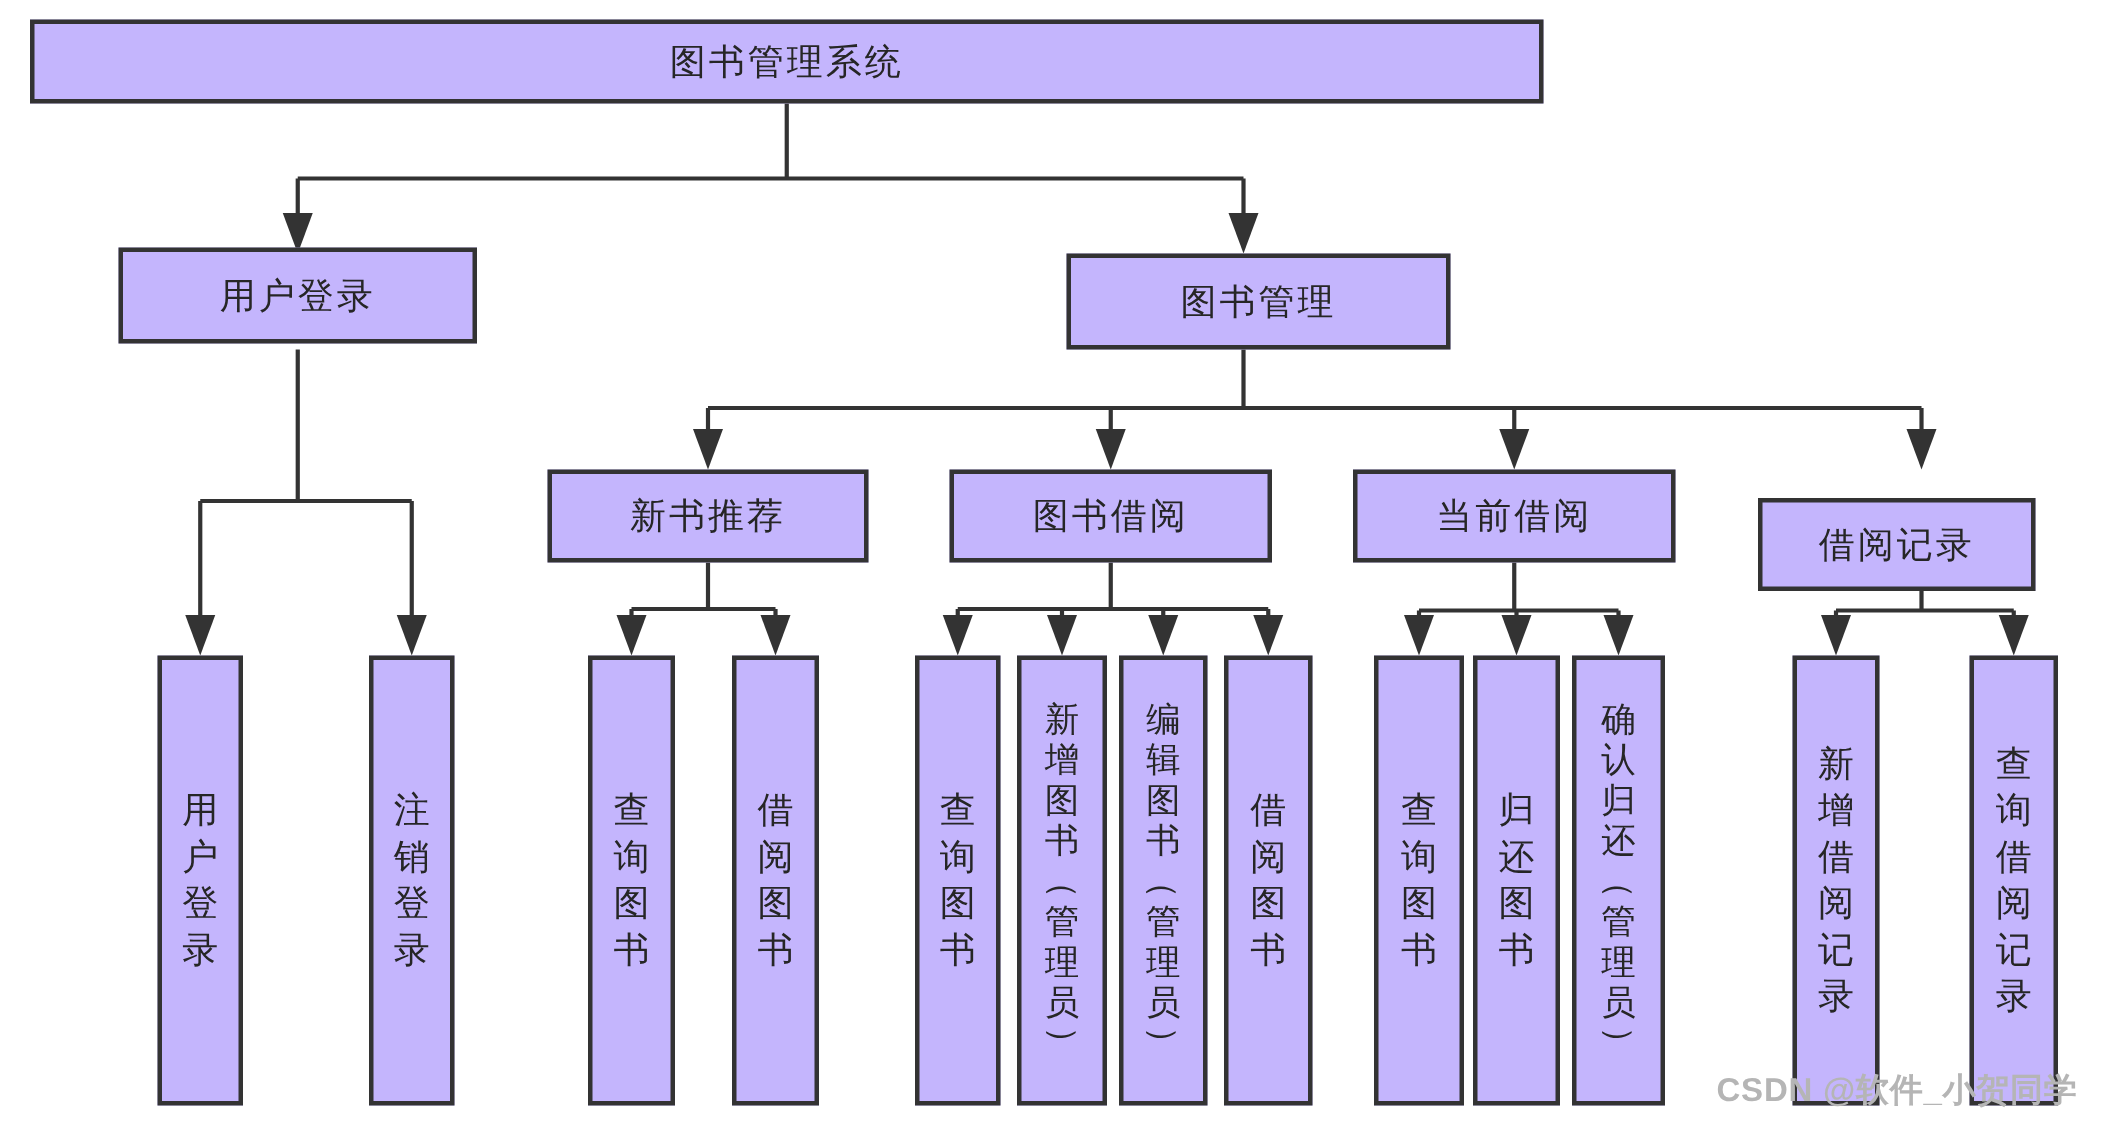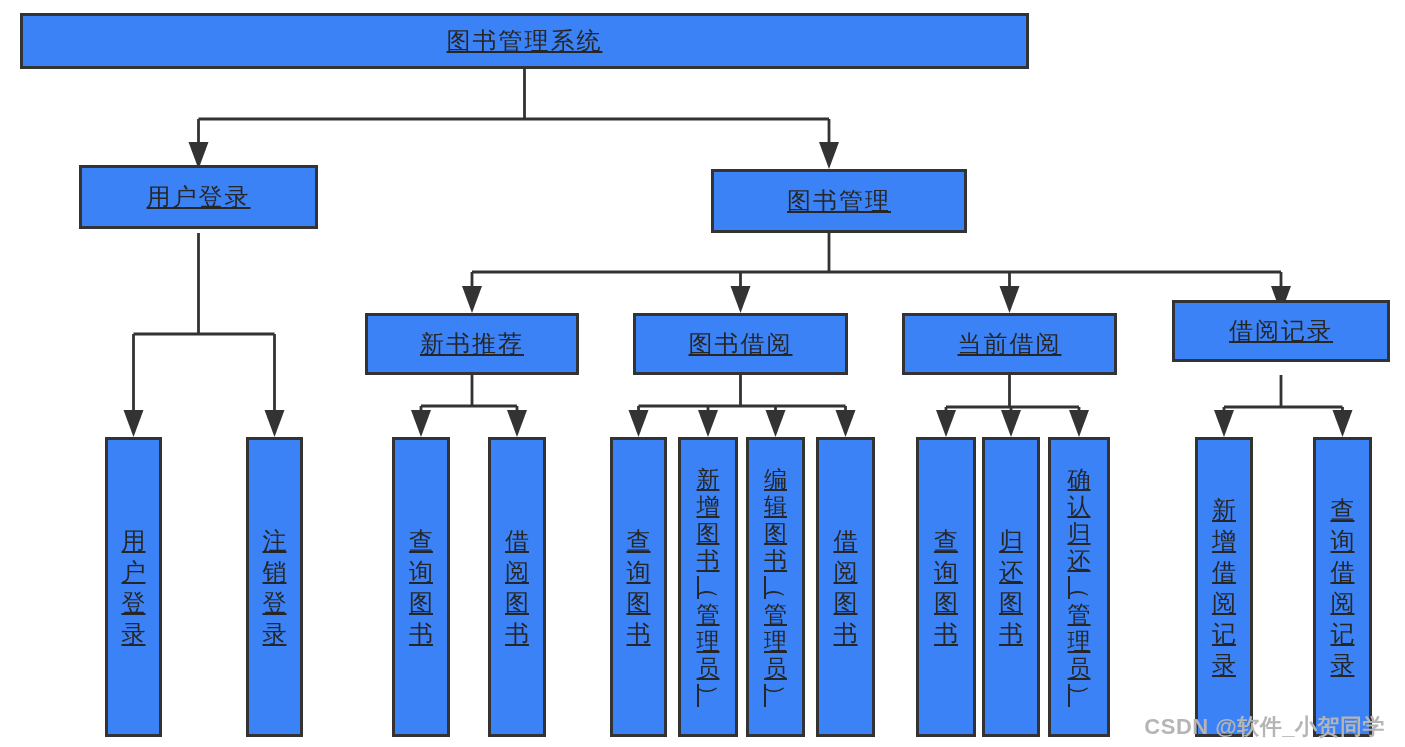--- a/index.html
+++ b/index.html
@@ -6,25 +6,24 @@
   .stage{
     position:relative;width:1405px;height:747px;background:var(--bg,#ffffff);
     font-family:"Liberation Sans",sans-serif;color:var(--text,#262626);
     overflow:hidden;
   }
   .connectors{position:absolute;left:0;top:0;width:1405px;height:747px;pointer-events:none;}
   .connectors path{stroke:var(--line,#333);stroke-width:2.8;fill:none;}
   .connectors line{stroke:var(--line,#333);stroke-width:2.8;}
   .connectors polygon{fill:var(--line,#333);}
   .node{
-    position:absolute;box-sizing:border-box;background:#3b82f6;
+    position:absolute;box-sizing:border-box;background:#c4b5fd;
     border:3px solid var(--line,#333);
     display:flex;align-items:center;justify-content:center;
     color:var(--text,#262626);
-    text-decoration:underline;
   }
   .hnode{font-size:24px;letter-spacing:2px;white-space:nowrap;}
   .vnode{top:437px;height:300px;}
   .vtext{display:flex;flex-direction:column;align-items:center;justify-content:center;height:100%;}
   .vchar{display:block;height:31px;line-height:31px;font-size:24px;text-align:center;}
   .vtext.compact .vchar{height:27px;line-height:27px;font-size:23px;}
   .vchar.rot{transform:rotate(90deg);}
   .watermark{
     position:absolute;top:712px;right:20px;z-index:5;
     font-size:22px;letter-spacing:0.5px;color:var(--wm,#b5b5b5);white-space:nowrap;font-weight:bold;
@@ -98,21 +97,21 @@
   </svg>
 
   <div class="node hnode" style="left:20px;top:13px;width:1009px;height:56px">图书管理系统</div>
 
   <div class="node hnode" style="left:79px;top:165px;width:239px;height:64px">用户登录</div>
   <div class="node hnode" style="left:711px;top:169px;width:256px;height:64px">图书管理</div>
 
   <div class="node hnode" style="left:365px;top:313px;width:214px;height:62px">新书推荐</div>
   <div class="node hnode" style="left:633px;top:313px;width:215px;height:62px">图书借阅</div>
   <div class="node hnode" style="left:902px;top:313px;width:215px;height:62px">当前借阅</div>
-  <div class="node hnode" style="left:1172px;top:300px;width:218px;height:62px">借阅记录</div>
+  <div class="node hnode" style="left:1172px;top:332px;width:185px;height:62px">借阅记录</div>
 
   <div class="node vnode" style="left:105px;width:57px">
       <div class="vtext">
         <span class="vchar">用</span>
         <span class="vchar">户</span>
         <span class="vchar">登</span>
         <span class="vchar">录</span>
       </div>
     </div>
   <div class="node vnode" style="left:246px;width:57px">

